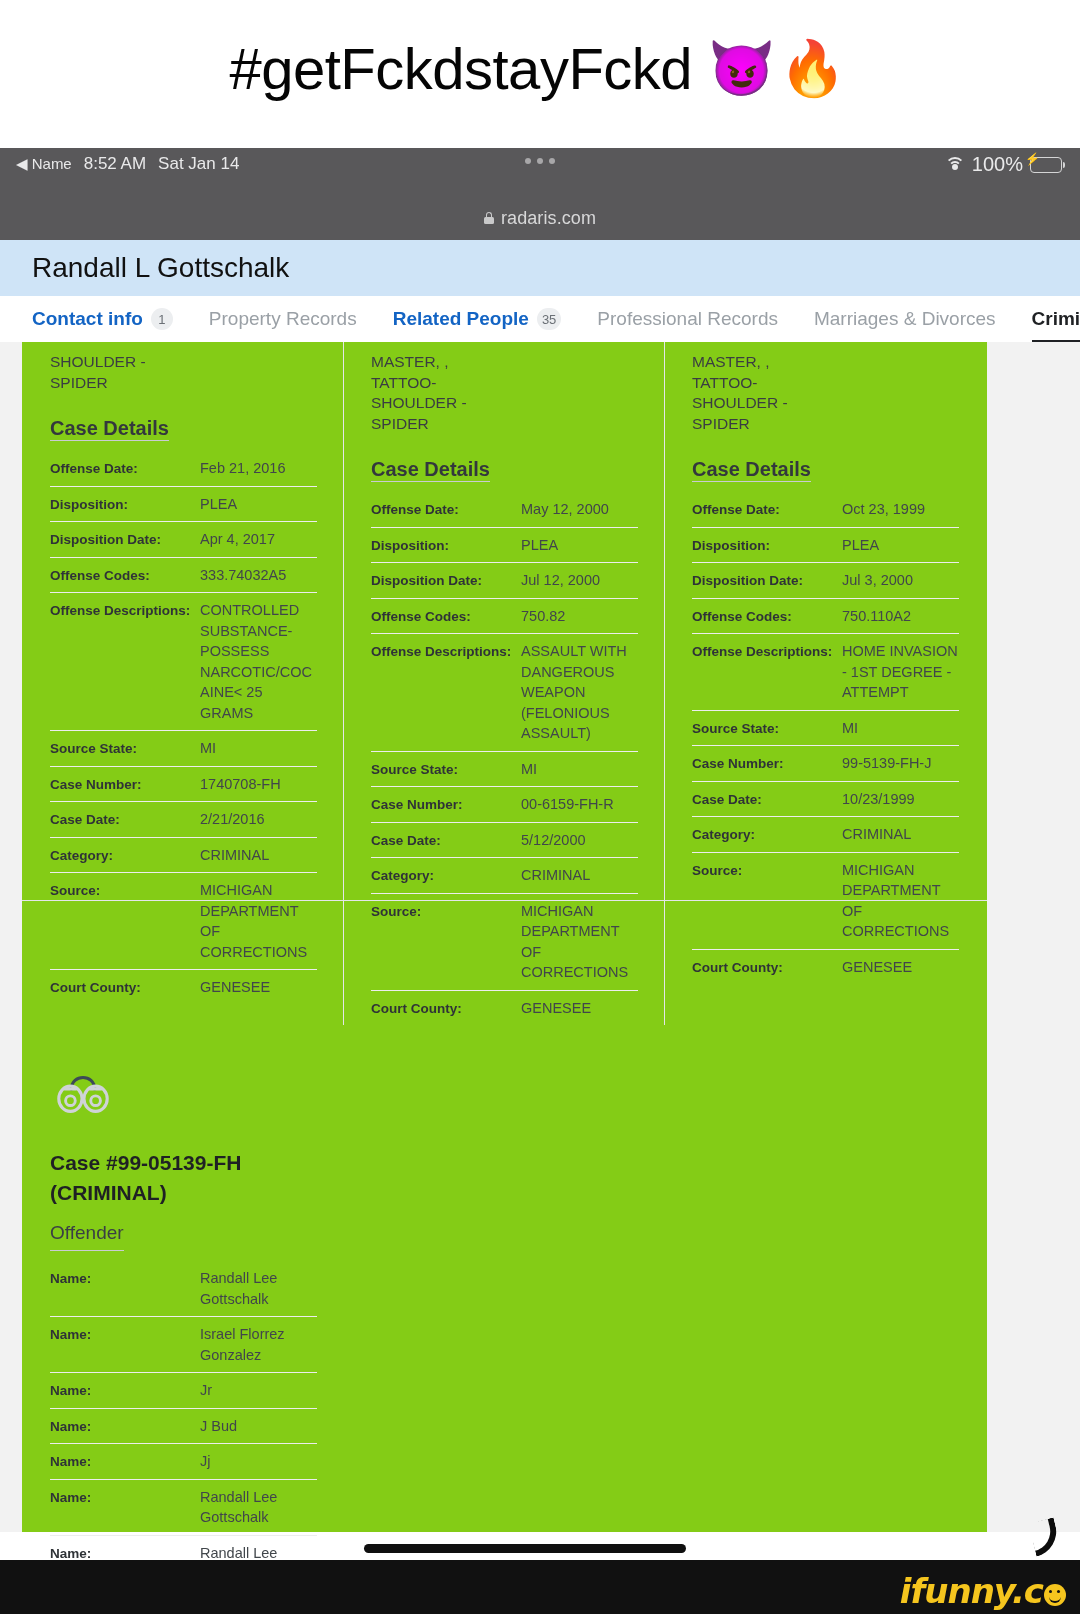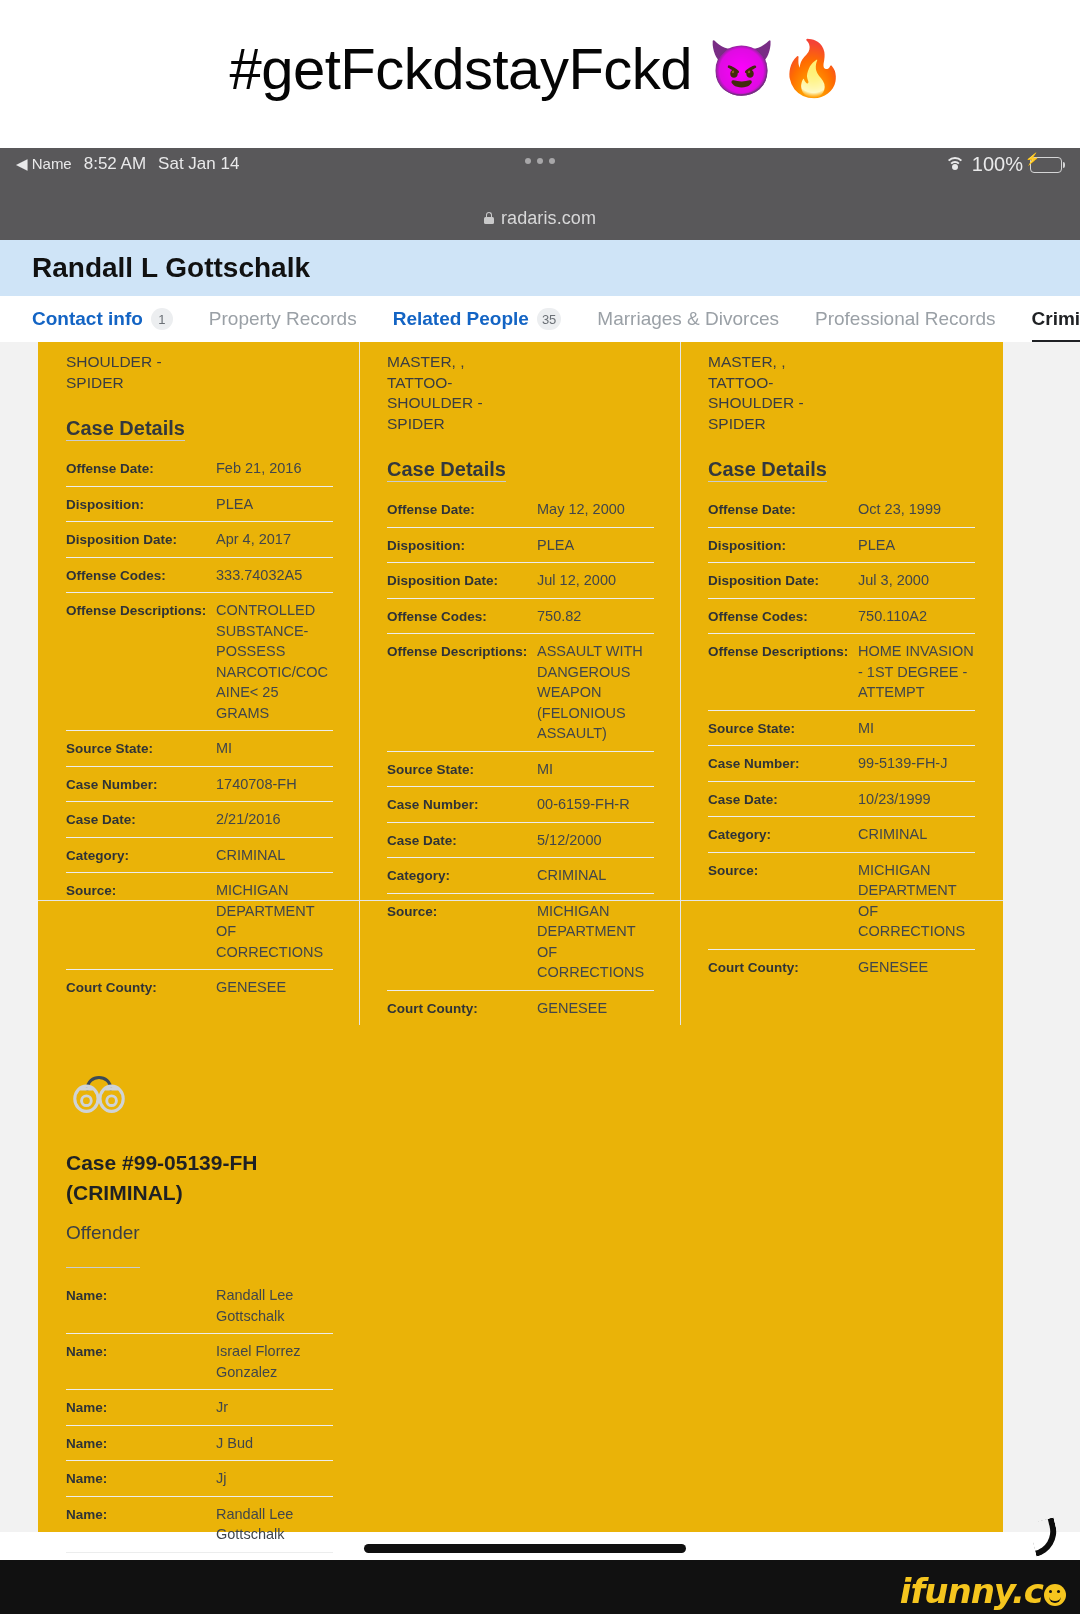--- a/index.html
+++ b/index.html
@@ -67,42 +67,42 @@
   .lock-icon { display:inline-block; width:10px; height:12px; position:relative; }
   .lock-icon .body { position:absolute; bottom:0; left:0; width:10px; height:7px; background:#c9c9ca; border-radius:1.5px; }
   .lock-icon .shackle { position:absolute; top:0; left:2px; width:6px; height:6px; border:1.6px solid #c9c9ca; border-bottom:none; border-radius:3px 3px 0 0; }
   .url-text { font-size:18px; letter-spacing:0.1px; }
 
   
   .title-band {
     position:absolute; left:0; top:240px; width:1080px; height:56px;
     background:#cfe4f7; display:flex; align-items:center; padding-left:32px;
   }
-  .title-band h1 { font-size:28px; font-weight:700; color:#111; letter-spacing:0; }
+  .title-band h1 { font-size:28px; font-weight:400; color:#111; letter-spacing:0; }
 
   
   .tabs-bar {
     position:absolute; left:0; top:296px; width:1080px; height:46px;
     background:#fff; display:flex; align-items:center; padding-left:32px; gap:36px;
   }
   .tab { display:flex; align-items:center; gap:8px; position:relative; height:46px; }
   .tab-label { font-size:19px; color:#9aa0a6; white-space:nowrap; }
   .tab.link .tab-label { color:#1364c4; font-weight:600; }
   .tab.active .tab-label { color:#1f2124; font-weight:700; }
   .tab-badge {
     min-width:22px; height:22px; padding:0 5px; border-radius:11px; background:#eceef0;
     color:#6b7076; font-size:13px; display:flex; align-items:center; justify-content:center;
   }
   .tab.active::after {
     content:""; position:absolute; left:0; right:26px; bottom:-1px; height:3px; background:#1f2124;
   }
 
   
   .body-wrap { position:absolute; left:0; top:342px; width:1080px; height:1190px; background:#f2f2f2; }
-  .content { position:absolute; left:38px; top:0; width:965px; height:1190px; background:#eab308; }
+  .content { position:absolute; left:22px; top:0; width:965px; height:1190px; background:#84cc16; }
 
   .grid-row { display:flex; }
   .col {
     width: 321px; padding: 0 26px 0 28px; position:relative;
   }
   .col + .col::before {
     content:""; position:absolute; left:0; top:0; bottom:0; width:1px; background:#e4e6e8;
   }
   .row-sep { position:absolute; left:0; width:965px; height:1px; background:#e4e6e8; }
 
@@ -122,21 +122,21 @@
   .kv:last-child { border-bottom:none; }
   .kv .k { width:150px; flex:none; font-size:13.5px; font-weight:700; color:#2f3337; line-height:19px; padding-top:1px; }
   .kv .v { flex:1; font-size:14.5px; color:#41464b; line-height:20.5px; word-break:break-word; }
 
   
   .offender-card { padding: 28px 26px 0 28px; width:321px; position:relative; }
   .cuffs { width:62px; height:62px; margin: 6px 0 22px 2px; }
   .case-heading { font-size:21px; font-weight:700; color:#1f2124; line-height:30px; }
   .offender-title {
     font-size:19px; font-weight:400; color:#3a3f45; margin-top:14px;
-    display:inline-block; padding-bottom:23px; border-bottom:1px solid #c9ccd0;
+    display:inline-block; padding-bottom:6px; border-bottom:1px solid #c9ccd0;
   }
 
   
   .home-indicator {
     position:absolute; left:364px; bottom:61px; width:322px; height:9px;
     background:#0f0f0f; border-radius:5px;
   }
   .footer-bar { position:absolute; left:0; bottom:0; width:1080px; height:54px; background:#111111; }
   .ifunny {
     position:absolute; right:14px; bottom:6px; font-size:34px; font-weight:700;
@@ -213,24 +213,24 @@
         <span class="tab-badge">1</span>
       </div>
       <div class="tab">
         <span class="tab-label">Property Records</span>
       </div>
       <div class="tab link">
         <span class="tab-label">Related People</span>
         <span class="tab-badge">35</span>
       </div>
       <div class="tab">
+        <span class="tab-label">Professional Records</span>
+      </div>
+      <div class="tab">
         <span class="tab-label">Marriages &amp; Divorces</span>
-      </div>
-      <div class="tab">
-        <span class="tab-label">Professional Records</span>
       </div>
       <div class="tab active">
         <span class="tab-label">Criminal</span>
       </div>
     </div>
 
   <div class="body-wrap">
     <div class="content">
 
       <div class="grid-row" id="case-columns">

